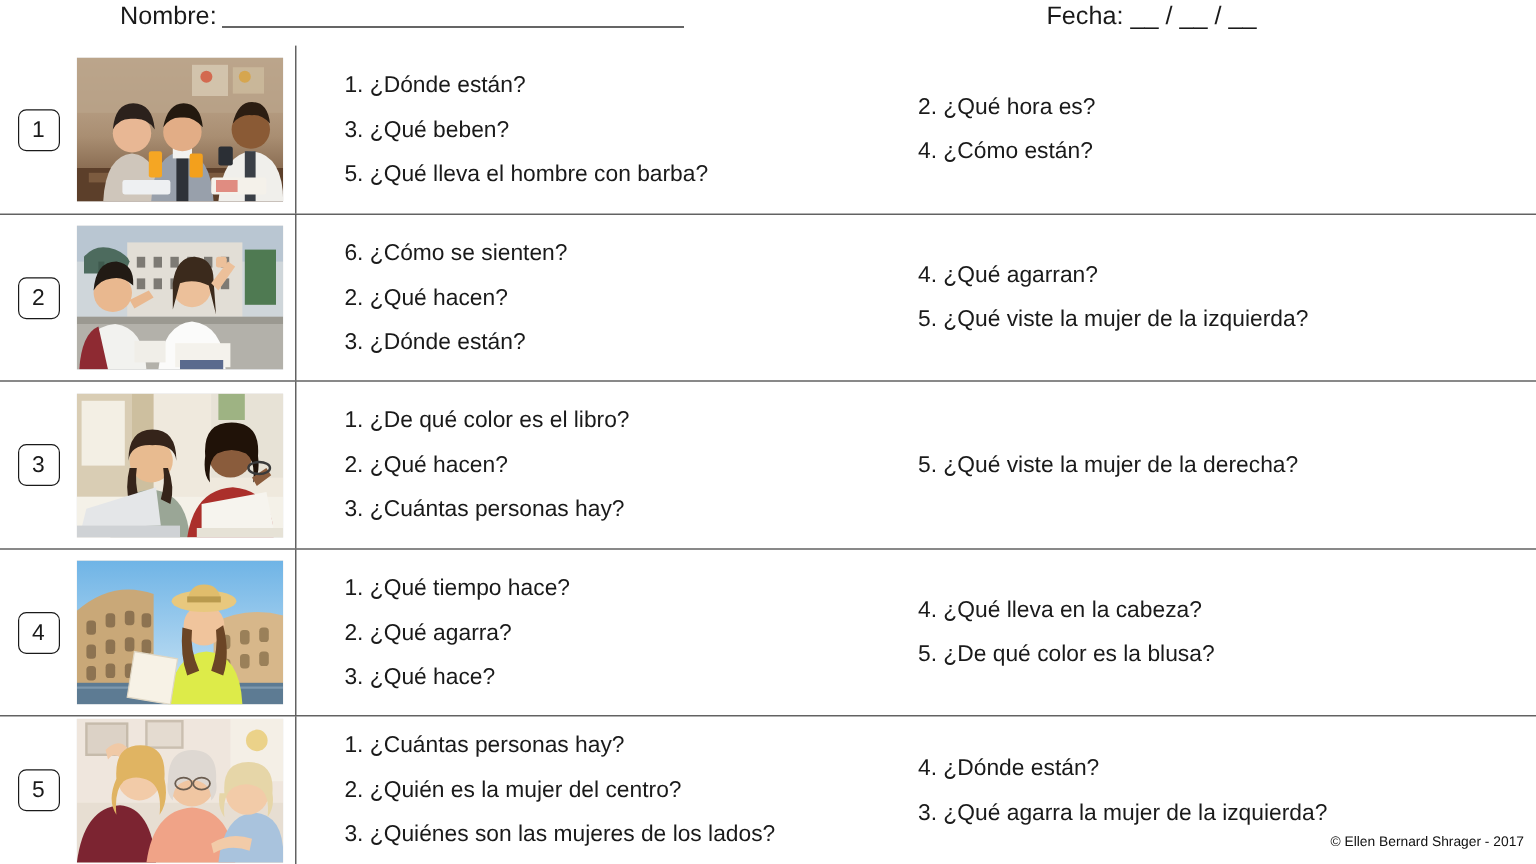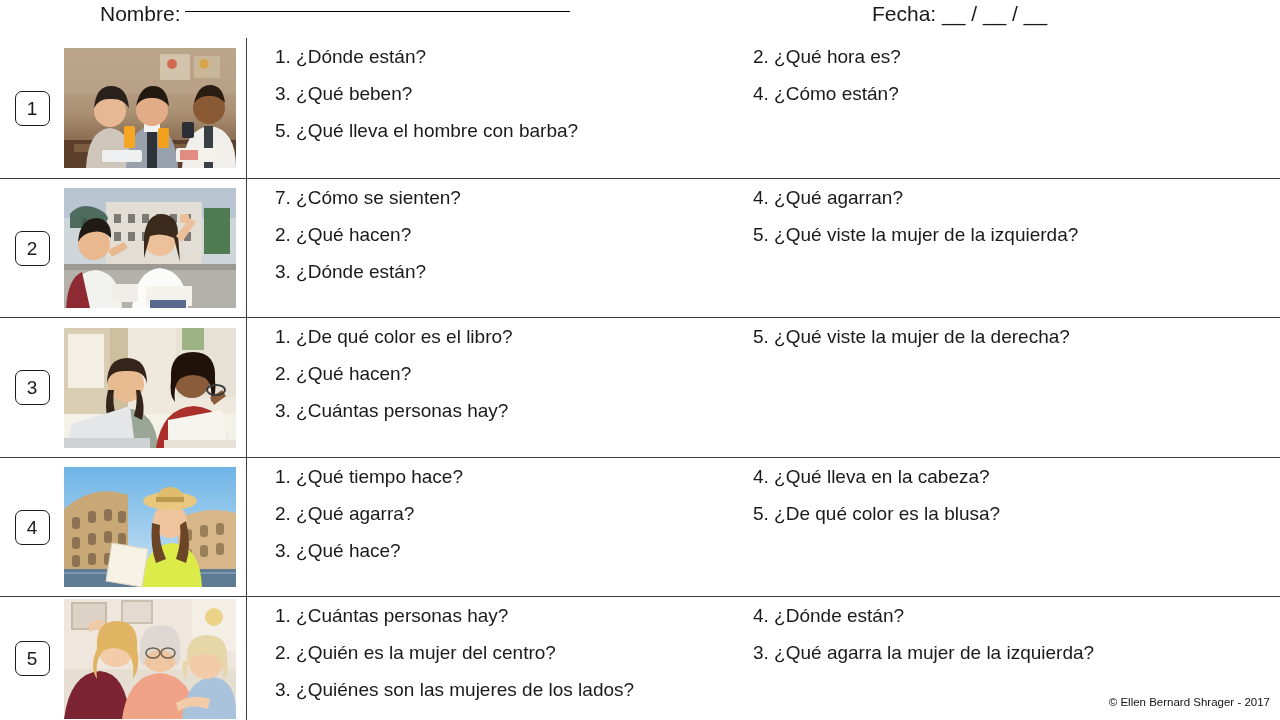--- a/index.html
+++ b/index.html
@@ -21,21 +21,21 @@
     height: 38px;
     display: flex;
     align-items: center;
     position: relative;
   }
   .name-block {
     position: absolute;
     left: 100px;
     top: 2px;
     display: flex;
-    align-items: center;
+    align-items: flex-end;
     font-size: 21px;
   }
   .name-label { white-space: pre; }
   .name-rule {
     display: inline-block;
     width: 385px;
     border-bottom: 1.6px solid #000;
     margin-left: 4px;
     height: 1px;
     transform: translateY(-3px);
@@ -97,23 +97,23 @@
     height: 120px;
     overflow: hidden;
     position: relative;
     background: #ddd;
   }
   .photo svg { display: block; width: 172px; height: 120px; }
 
   .q-cell {
     flex: 1 1 auto;
     display: flex;
-    align-items: flex-start;
+    align-items: center;
     border-left: 1.5px solid #3c3c3c;
-    padding-left: 28px;
+    padding-left: 40px;
     box-sizing: border-box;
   }
   .q-col {
     display: flex;
     flex-direction: column;
     justify-content: center;
   }
   .q-col.left  { width: 478px; flex: 0 0 478px; }
   .q-col.right { flex: 1 1 auto; }
   .q-line {
@@ -254,21 +254,21 @@
           <path d="M112 48 l14 -18 l6 4 l-14 20z" fill="#ecc09a"></path>
           <rect x="116" y="26" width="9" height="9" rx="2" fill="#ecc09a"></rect>
           <rect x="82" y="98" width="46" height="20" fill="#f4f2ec"></rect>
           <rect x="48" y="96" width="26" height="18" fill="#f0eee8"></rect>
           <rect x="86" y="112" width="36" height="8" fill="#5a6a8e"></rect>
         </svg>
       </div>
     </div>
     <div class="q-cell">
       <div class="q-col left">
-        <div class="q-line">7. ¿Cómo se sienten?</div>
+        <div class="q-line">6. ¿Cómo se sienten?</div>
         <div class="q-line">2. ¿Qué hacen?</div>
         <div class="q-line">3. ¿Dónde están?</div>
       </div>
       <div class="q-col right">
         <div class="q-line">4. ¿Qué agarran?</div>
         <div class="q-line">5. ¿Qué viste la mujer de la izquierda?</div>
       </div>
     </div>
   </div>
 

